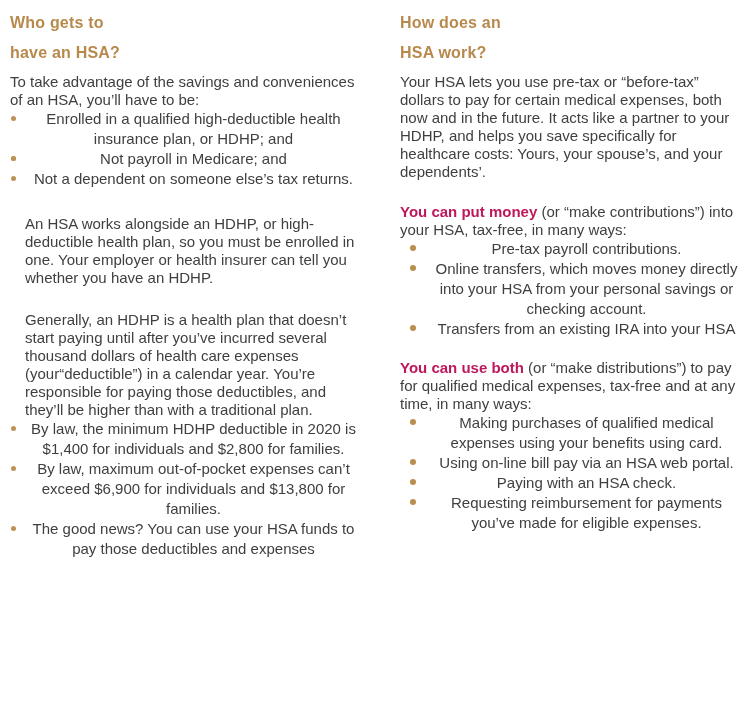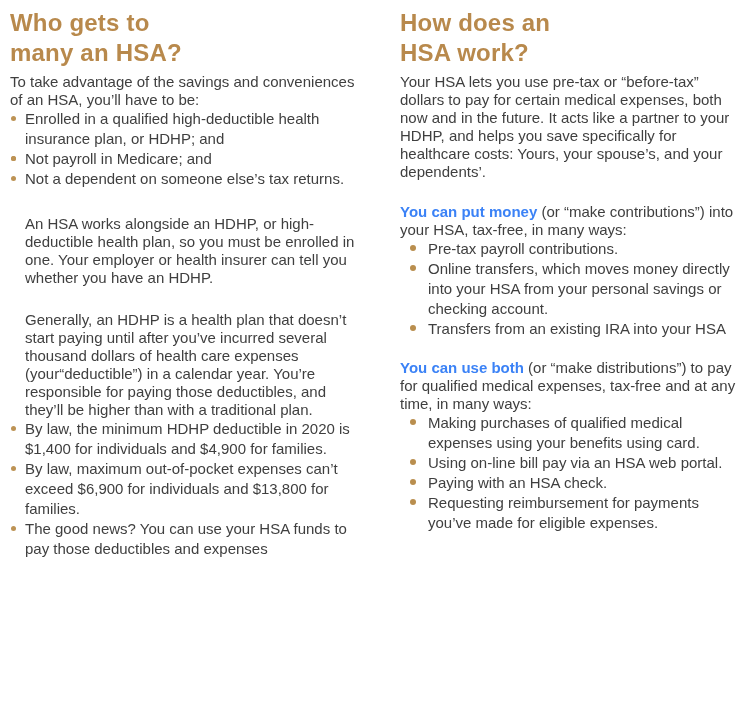--- a/index.html
+++ b/index.html
@@ -15,21 +15,21 @@
   .page {
     display: flex;
     padding: 8px 0 0 10px;
     box-sizing: border-box;
   }
   .col-left  { width: 352px; margin-right: 38px; flex: none; }
   .col-right { width: 345px; flex: none; }
 
   h1.heading {
     margin: 0;
-    font-size: 24px;
+    font-size: 16px;
     line-height: 30px;
     font-weight: bold;
     color: #b8894c;
     letter-spacing: 0.2px;
   }
   h1.heading span { display: block; }
 
   p {
     margin: 0;
     font-size: 15px;
@@ -43,20 +43,21 @@
   ul.bullets {
     list-style: none;
     margin: 0;
     padding: 0;
     font-size: 15px;
     line-height: 20px;
   }
   ul.bullets li {
     position: relative;
     padding-left: 15px;
+    text-align: center;
   }
   .dot {
     position: absolute;
     left: 1px;
     top: 7px;
     width: 5px;
     height: 5px;
     border-radius: 50%;
     background: #bd9355;
   }
@@ -65,48 +66,48 @@
   .goodnews-list { margin-top: 22px; }
 
   .col-right ul.bullets li { padding-left: 28px; }
   .col-right .dot { left: 10px; top: 6px; width: 6px; height: 6px; background: #b98e4e; }
 
   .put-p  { margin-top: 22px; }
   .put-list { margin-top: 14px; }
   .use-p  { margin-top: 20px; }
   .use-list { margin-top: 16px; }
 
-  strong.lead { font-weight: bold; color: #3b82f6; }
+  strong.lead { font-weight: bold; color: #be185d; }
 </style>
 </head>
 <body>
 
 <div class="page">
 
   <div class="col-left">
     <h1 class="heading">
       <span>Who gets to</span>
-      <span>many an HSA?</span>
+      <span>have an HSA?</span>
     </h1>
 
     <p class="intro">To take advantage of the savings and conveniences of an HSA, you’ll have to be:</p>
 
     <ul class="bullets eligibility-list">
       <li><span class="dot"></span><span>Enrolled in a qualified high-deductible health insurance plan, or HDHP; and</span></li>
       <li><span class="dot"></span></li>
       <li><span class="dot"></span><span>Not payroll in Medicare; and</span></li>
       <li><span class="dot"></span><span>Not a dependent on someone else’s tax returns.</span></li>
     </ul>
 
     <p class="indent p-hdhp">An HSA works alongside an HDHP, or high-deductible health plan, so you must be enrolled in one. Your employer or health insurer can tell you whether you have an HDHP.</p>
 
     <p class="indent p-generally">Generally, an HDHP is a health plan that doesn’t start paying until after you’ve incurred several thousand dollars of health care expenses (your“deductible”) in a calendar year. You’re responsible for paying those deductibles, and they’ll be higher than with a traditional plan.</p>
 
     <ul class="bullets law-list">
-      <li><span class="dot"></span><span>By law, the minimum HDHP deductible in 2020 is $1,400 for individuals and $4,900 for families.</span></li>
+      <li><span class="dot"></span><span>By law, the minimum HDHP deductible in 2020 is $1,400 for individuals and $2,800 for families.</span></li>
       <li><span class="dot"></span><span>By law, maximum out-of-pocket expenses can’t exceed $6,900 for individuals and $13,800 for families.</span></li>
     </ul>
 
     <ul class="bullets goodnews-list">
       <li><span class="dot"></span><span>The good news? You can use your HSA funds to pay those deductibles and expenses</span></li>
     </ul>
   </div>
 
   <div class="col-right">
     <h1 class="heading">

